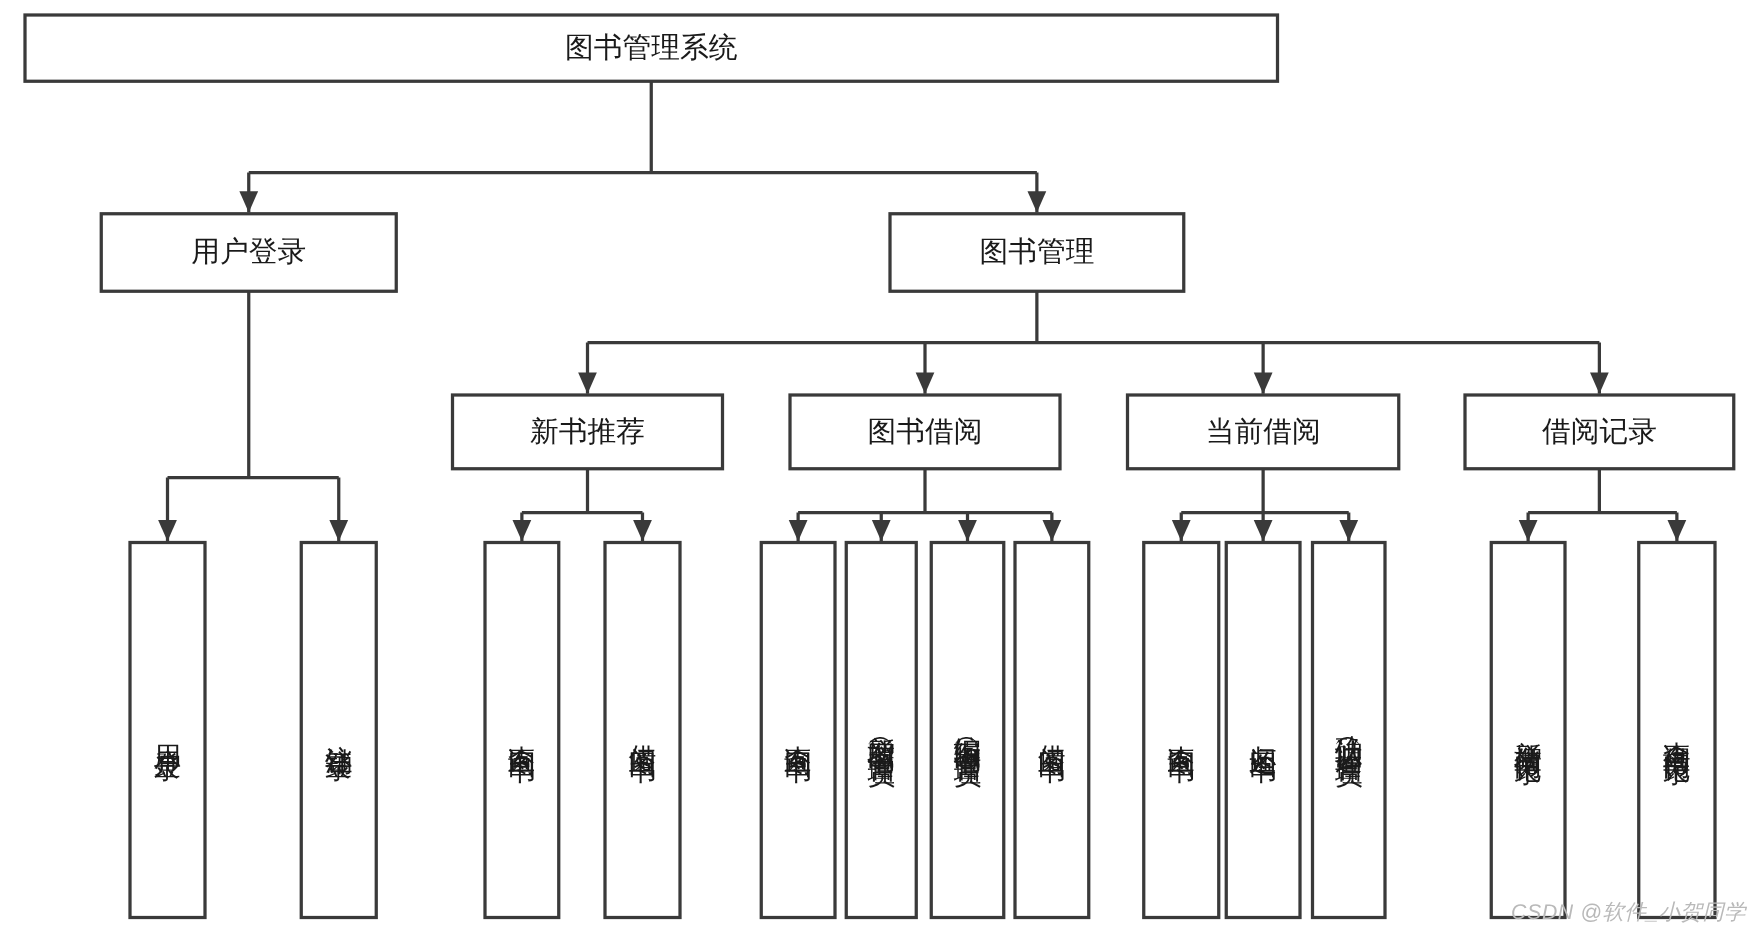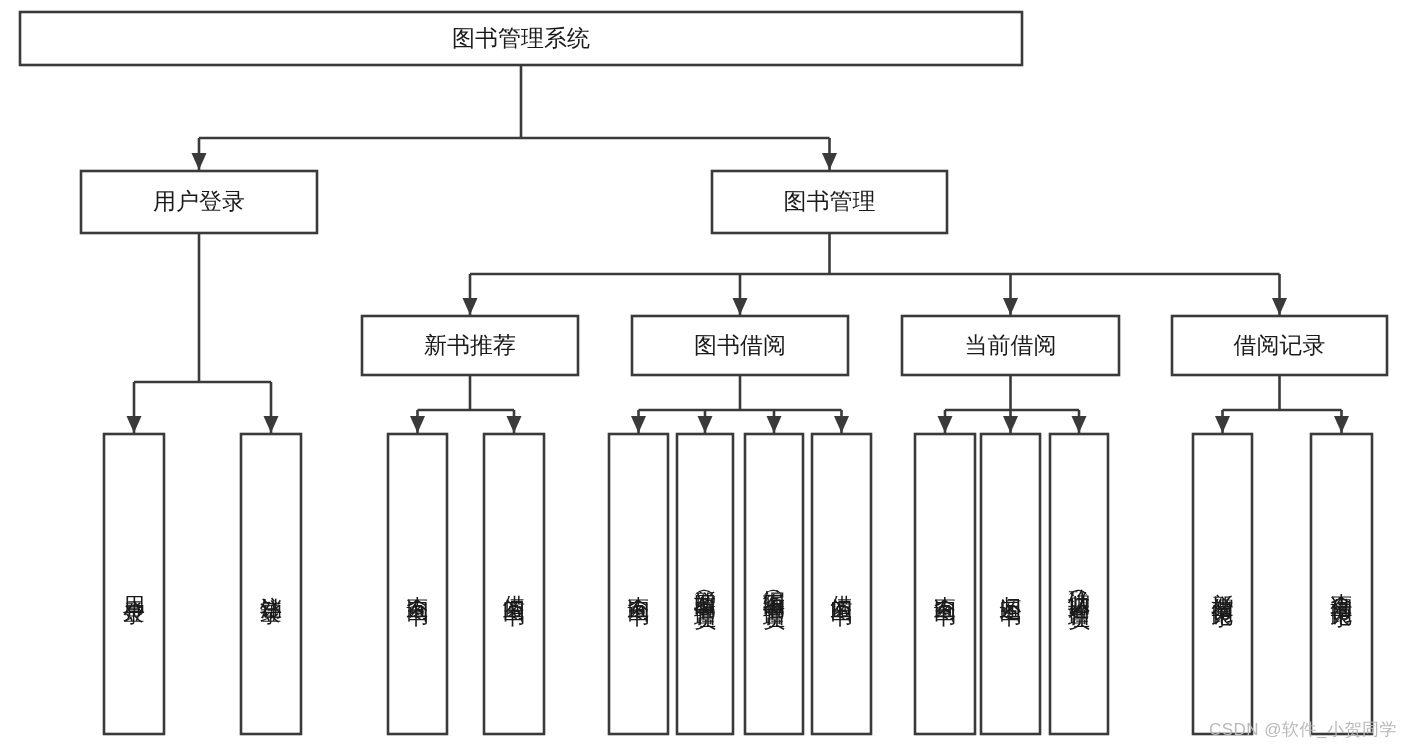--- a/index.html
+++ b/index.html
@@ -69,20 +69,21 @@
   }
   .watermark {
     position: absolute;
     right: 8px;
     bottom: 6px;
     font-family: "Liberation Sans", "DejaVu Sans", sans-serif;
     font-size: 17px;
     color: #b9b9b9;
     letter-spacing: 0.5px;
     white-space: nowrap;
+    font-style: italic;
   }
 </style>
 </head>
 <body>
 
 <div id="diagram-root">
 
   <svg id="flow" viewBox="0 0 1405 747" xmlns="http://www.w3.org/2000/svg">
     <g id="connectors">
         <line x1="521" y1="65" x2="521" y2="138" class="conn"></line>

